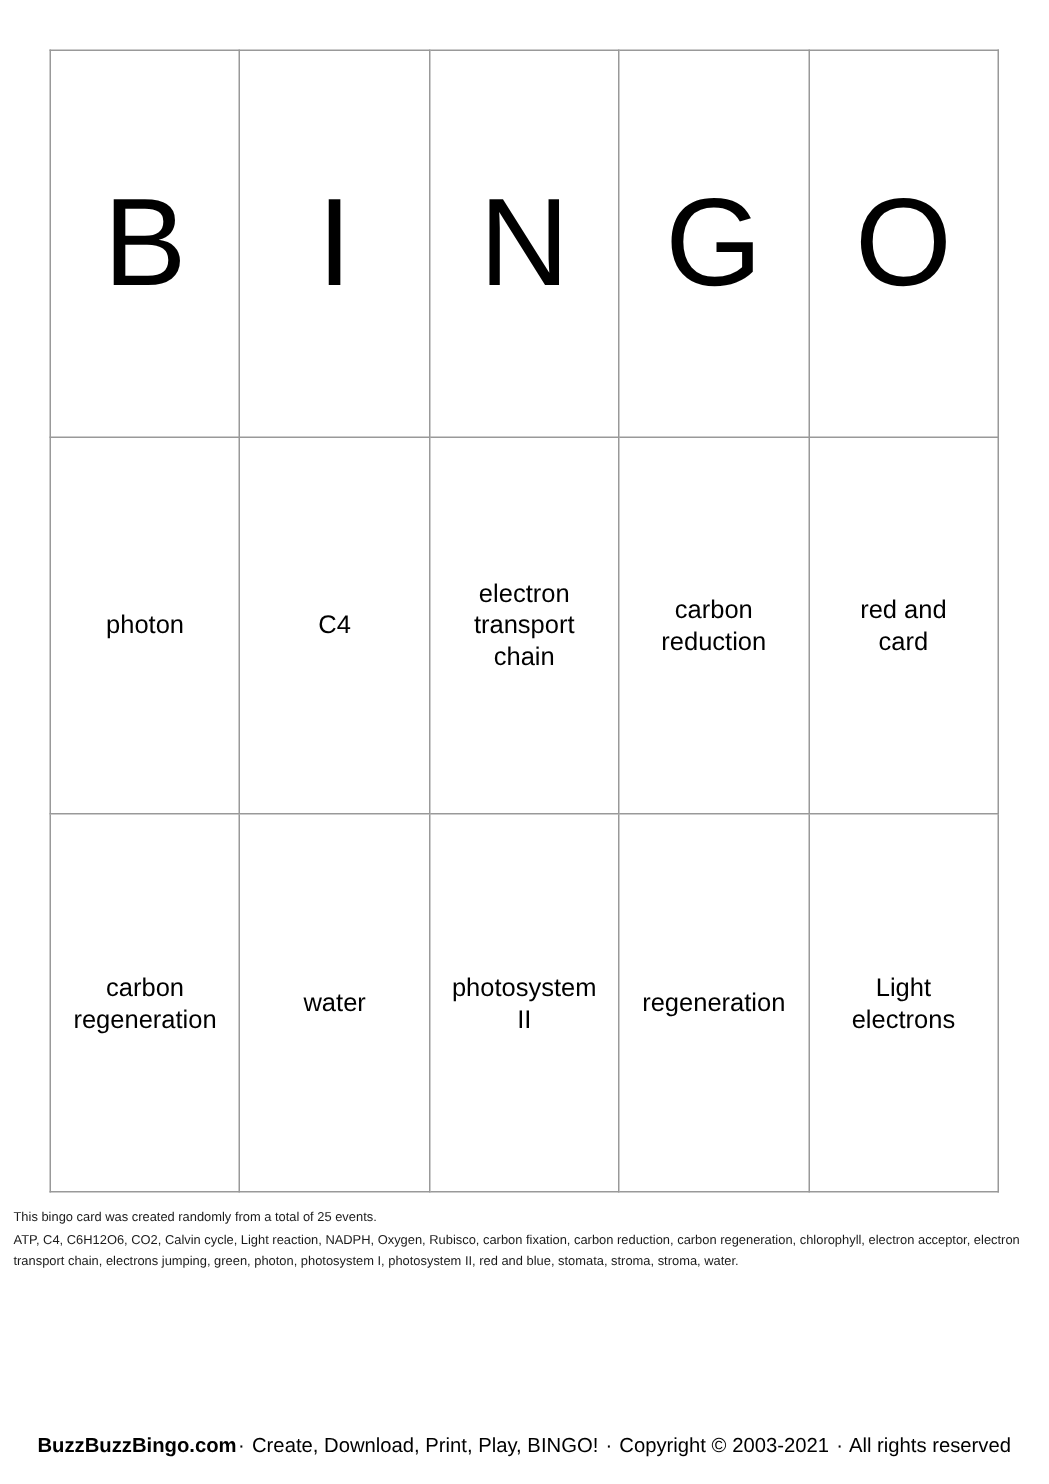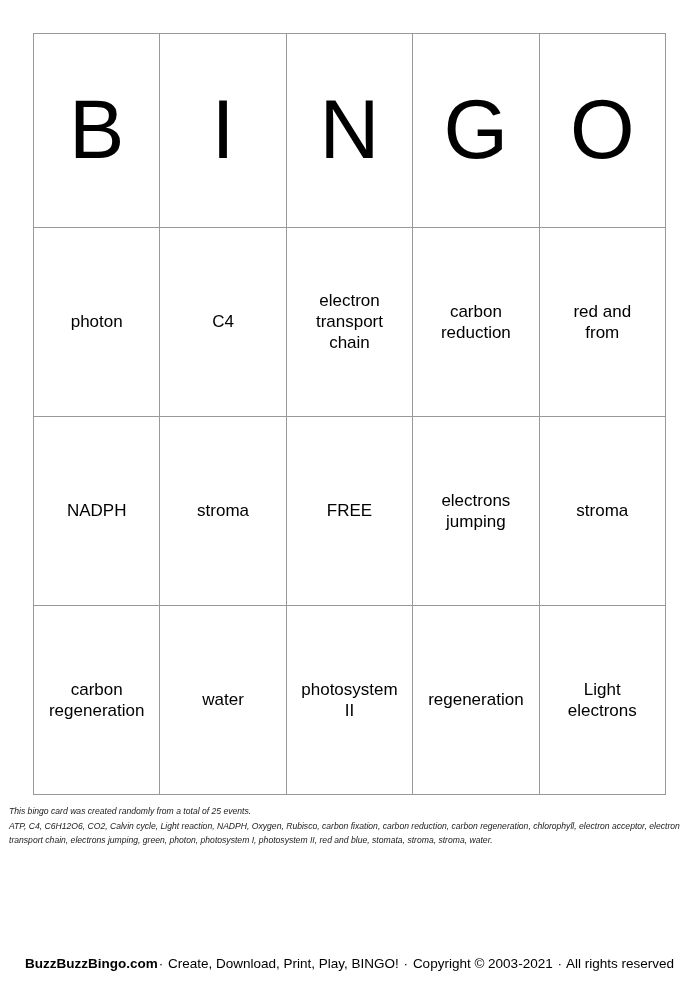--- a/index.html
+++ b/index.html
@@ -70,21 +70,20 @@
 
   
   .footnote {
     position: absolute;
     left: 9px;
     top: 804px;
     width: 684px;
     font-size: 8.6px;
     line-height: 14.6px;
     color: #1a1a1a;
-    font-style: italic;
   }
   .footnote-line {
     display: block;
   }
 
   
   .site-footer {
     position: absolute;
     left: 0;
     top: 955px;
@@ -138,43 +137,25 @@
             <span class="cell-text">electron
 transport
 chain</span>
           </td>
         <td>
             <span class="cell-text">carbon
 reduction</span>
           </td>
         <td>
             <span class="cell-text">red and
-from</span>
+card</span>
           </td>
       </tr>
 
 
-      <tr class="cell-row">
-        <td>
-            <span class="cell-text">NADPH</span>
-          </td>
-        <td>
-            <span class="cell-text">stroma</span>
-          </td>
-        <td>
-            <span class="cell-text">FREE</span>
-          </td>
-        <td>
-            <span class="cell-text">electrons
-jumping</span>
-          </td>
-        <td>
-            <span class="cell-text">stroma</span>
-          </td>
-      </tr>
 
       <tr class="cell-row">
         <td>
             <span class="cell-text">carbon
 regeneration</span>
           </td>
         <td>
             <span class="cell-text">water</span>
           </td>
         <td>

